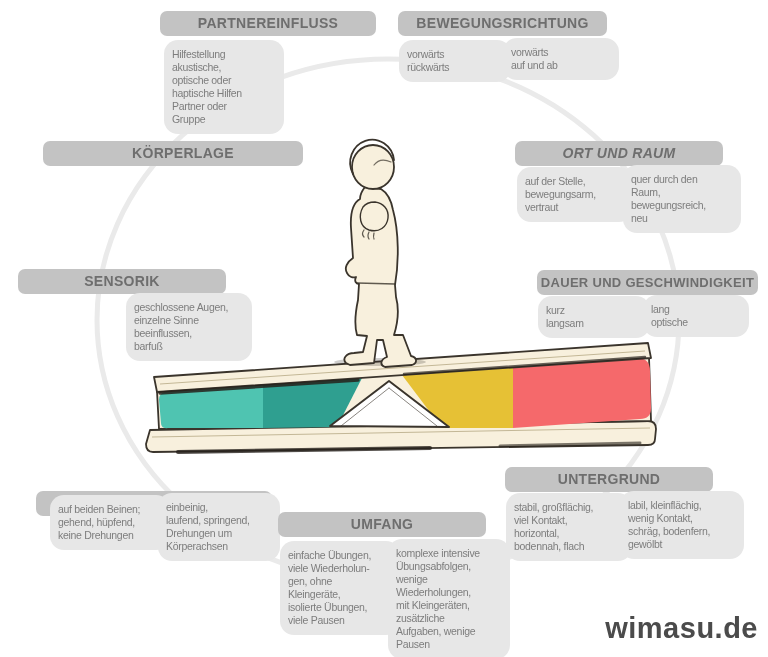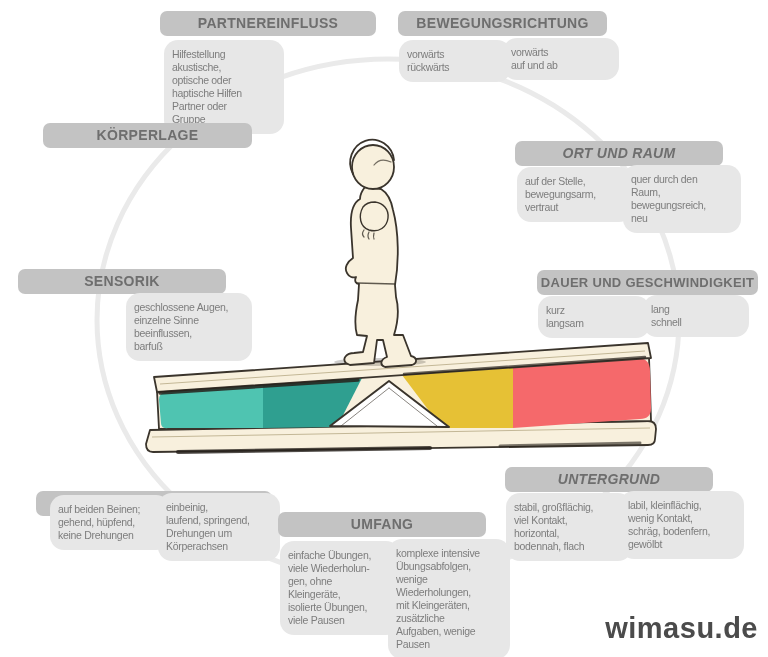--- a/index.html
+++ b/index.html
@@ -24,40 +24,40 @@
   }
 
   .h1{left:160px;top:11px;width:216px;}
   .b1a{left:164px;top:40px;width:104px;}
   .b1b{left:271px;top:37px;width:112px;}
 
   .h2{left:398px;top:11px;width:209px;}
   .b2a{left:399px;top:40px;width:96px;}
   .b2b{left:503px;top:38px;width:100px;}
 
-  .h3{left:43px;top:123px;width:209px;}
+  .h3{left:43px;top:141px;width:240px;padding-left:20px;}
   .b3a{left:43px;top:169px;width:206px;}
 
   .h4{left:515px;top:141px;width:208px;font-style:italic;}
   .b4a{left:517px;top:167px;width:100px;}
   .b4b{left:623px;top:165px;width:102px;}
 
   .h5{left:18px;top:269px;width:208px;}
   .b5a{left:20px;top:296px;width:100px;}
   .b5b{left:126px;top:293px;width:110px;}
 
   .h6{left:537px;top:270px;width:221px;font-size:13px;}
   .b6a{left:538px;top:296px;width:96px;}
   .b6b{left:643px;top:295px;width:90px;}
 
   .h7{left:36px;top:467px;width:236px;margin-top:24px;}
   .b7a{left:50px;top:495px;width:104px;}
   .b7b{left:158px;top:493px;width:106px;}
 
-  .h8{left:505px;top:467px;width:208px;font-style:italic;}
+  .h8{left:505px;top:467px;width:208px;}
   .b8a{left:506px;top:493px;width:110px;}
   .b8b{left:620px;top:491px;width:108px;}
 
   .h9{left:278px;top:512px;width:208px;}
   .b9a{left:280px;top:541px;width:104px;}
   .b9b{left:388px;top:539px;width:106px;}
 
   .watermark{
     position:absolute;right:10px;bottom:12px;
     font-size:29px;font-weight:700;letter-spacing:.5px;color:#4b4b4b;
@@ -166,21 +166,21 @@
   <div class="cat-header h5">SENSORIK</div>
   <div class="bubble b5b">geschlossene Augen,
 einzelne Sinne
 beeinflussen,
 barfuß</div>
 
   <div class="cat-header h6">DAUER UND GESCHWINDIGKEIT</div>
   <div class="bubble b6a">kurz
 langsam</div>
   <div class="bubble b6b">lang
-schnell</div>
+optische</div>
 
   <div class="cat-header h7">BEWEGUNGSFORM</div>
   <div class="bubble b7a">auf beiden Beinen;
 gehend, hüpfend,
 keine Drehungen</div>
   <div class="bubble b7b">einbeinig,
 laufend, springend,
 Drehungen um
 Körperachsen</div>
 

